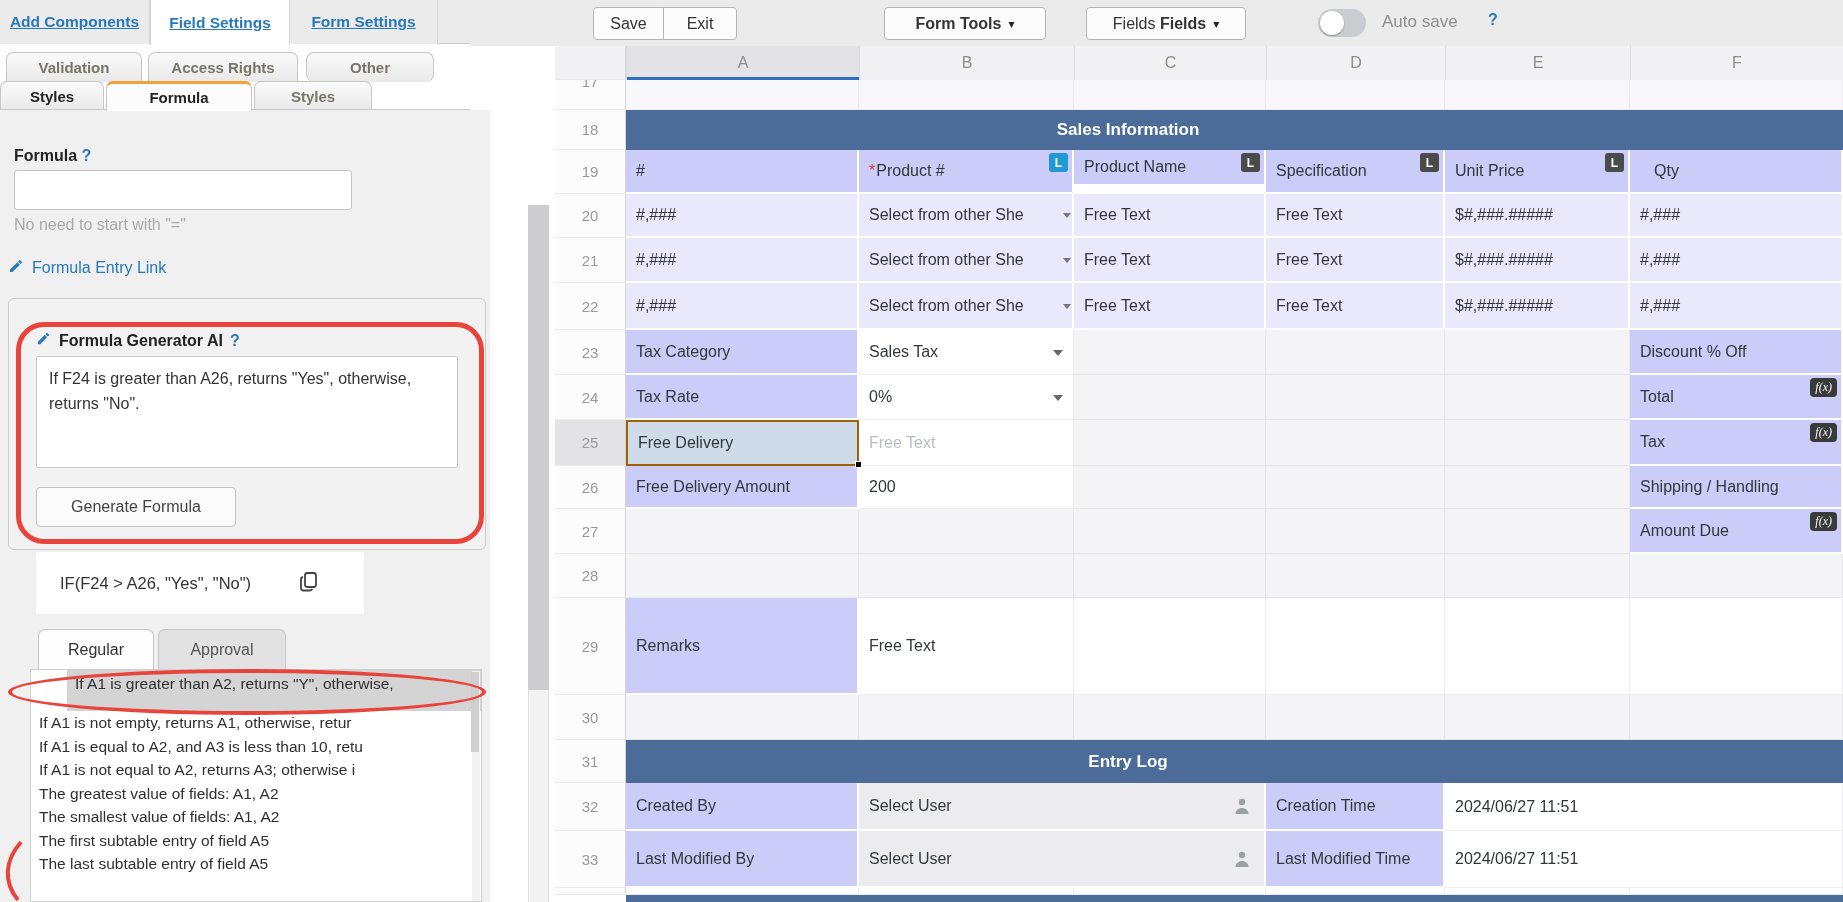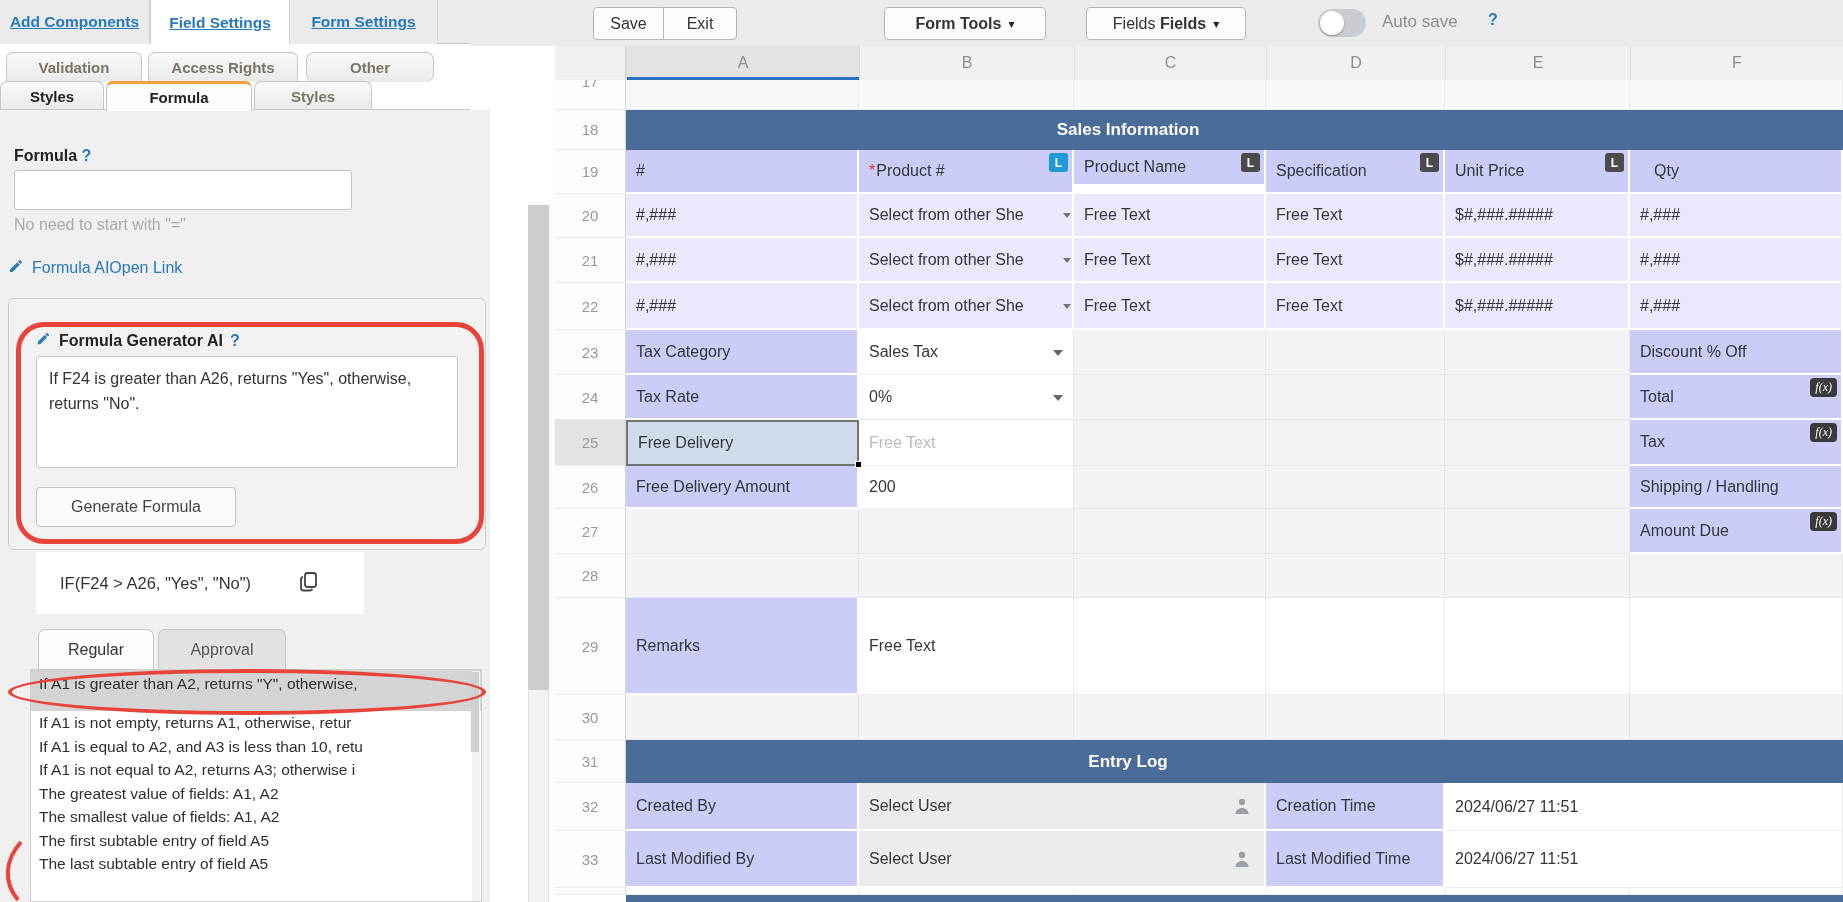--- a/index.html
+++ b/index.html
@@ -48,21 +48,21 @@
   #result-text { margin-left:24px; font-size:16.5px; color:#333; }
 
   .rtab { position:absolute; top:629px; height:40px; display:flex; align-items:center; justify-content:center;
      font-size:16px; border:1px solid #c6c6c6; border-bottom:none; border-radius:7px 7px 0 0; }
   .rtab.on { background:#fdfdfd; color:#333; z-index:3; }
   .rtab.off { background:#e2e2e2; color:#555; }
 
   #tpl-list { left:30px; top:669px; width:452px; height:233px; background:#fff; border:1px solid #cfcfcf; overflow:hidden; }
   .tpl-item { height:23.5px; line-height:23.5px; padding-left:8px; font-size:15.5px; color:#2f2f2f;
      white-space:nowrap; overflow:hidden; }
-  .tpl-item.sel { background:#d4d4d4; height:41px; line-height:27px; }
+  .tpl-item.sel { background:#d4d4d4; height:41px; line-height:27px;margin-left:36px; }
   #tpl-scroll { position:absolute; right:1px; top:1px; width:8px; height:231px; background:#f3f3f3; }
   #tpl-thumb  { position:absolute; right:1px; top:1px; width:8px; height:80px; background:#cfcfcf; }
 
   
   .red-rect { left:16px; top:322px; width:468px; height:222px; border:5px solid #e8443b; border-radius:28px; z-index:40; pointer-events:none; }
   .red-ellipse { left:8px; top:669px; width:478px; height:46px; border:4px solid #e8443b; border-radius:50%; z-index:40; pointer-events:none; }
   #red-arc { left:0; top:840px; z-index:40; pointer-events:none; }
 
   
   #panel-scroll-track { left:528px; top:205px; width:21px; height:697px; background:#f2f2f3; border-left:1px solid #e2e2e2; border-right:1px solid #e2e2e2; }
@@ -82,21 +82,21 @@
   #sheet { left:555px; top:46px; width:1288px; height:856px; background:#fff; overflow:hidden; }
   .cell { position:absolute; display:flex; align-items:center; overflow:hidden;
      font-size:16px; padding-left:10px; border-right:2px solid #fff; border-bottom:2px solid #fff; }
   .c-label { background:#ccccf8; }
   .c-data  { background:#e9e9fb; }
   .c-white { background:#fff; border-right:1px solid #ededf0; border-bottom:1px solid #ededf0; }
   .c-empty { background:#f4f4f6; border-right:1px solid #e6e6ea; border-bottom:1px solid #e6e6ea; }
   .c-blank { background:#f8f8fa; border-right:1px solid #ececef; border-bottom:1px solid #ececef; }
   .c-user  { background:#ececee; }
   .c-date  { background:#fff; border-right:1px solid #ededf0; border-bottom:1px solid #ededf0; }
-  .c-sel   { background:#cfdbe9; border:2px solid #737373; z-index:5; }
+  .c-sel   { background:#cfdbe9; border:2px solid #a16207; z-index:5; }
   .sel-handle { position:absolute; width:7px; height:7px; background:#000; border:1px solid #fff; z-index:6; }
   .placeholder { color:#b9bcc2; }
   .gut { position:absolute; background:#fcfcfd; border-right:1px solid #d6d6da; border-bottom:1px solid #ebebee;
      display:flex; align-items:center; justify-content:center; color:#999; font-size:15px; overflow:hidden; }
   .colhead { position:absolute; top:0; height:34px; background:#f1f1f3; border-left:1px solid #dcdcdf;
      display:flex; align-items:center; justify-content:center; color:#8d8d90; font-size:16px; }
   .colhead.selcol { background:#e3e3e6; }
   .selcol-bar { position:absolute; left:0; bottom:0; width:100%; height:3px; background:#2e6fc2; }
   .section-band { position:absolute; background:#4b6c99; }
   .section-text { position:absolute; color:#fff; font-weight:bold; font-size:17px; text-align:center; }
@@ -156,21 +156,21 @@
 </div>
 <input class="abs" id="formula-input" value="" style="">
 <div class="abs hint" style="left:14px;top:216px;">No need to start with "="</div>
 
 <div class="abs" style="left:8px;top:258px;display:flex;align-items:center;">
   <span style="margin-right:8px;">
     <svg width="16" height="16" viewBox="0 0 24 24">
         <path fill="#2b7cba" d="M3 17.25V21h3.75L17.8 9.94l-3.75-3.75L3 17.25zM20.7 7.04a1 1 0 0 0 0-1.41l-2.34-2.34a1 1 0 0 0-1.41 0l-1.83 1.83 3.75 3.75 1.83-1.83z"></path>
       </svg>
   </span>
-  <span class="ai-link">Formula AIOpen Link</span>
+  <span class="ai-link">Formula Entry Link</span>
 </div>
 
 <div class="abs" id="gen-container"></div>
 <div class="abs" style="left:36px;top:331px;display:flex;align-items:center;">
   <span style="margin-right:8px;">
     <svg width="15" height="15" viewBox="0 0 24 24">
         <path fill="#2b7cba" d="M3 17.25V21h3.75L17.8 9.94l-3.75-3.75L3 17.25zM20.7 7.04a1 1 0 0 0 0-1.41l-2.34-2.34a1 1 0 0 0-1.41 0l-1.83 1.83 3.75 3.75 1.83-1.83z"></path>
       </svg>
   </span>
   <span class="sec-label">Formula Generator AI</span>

